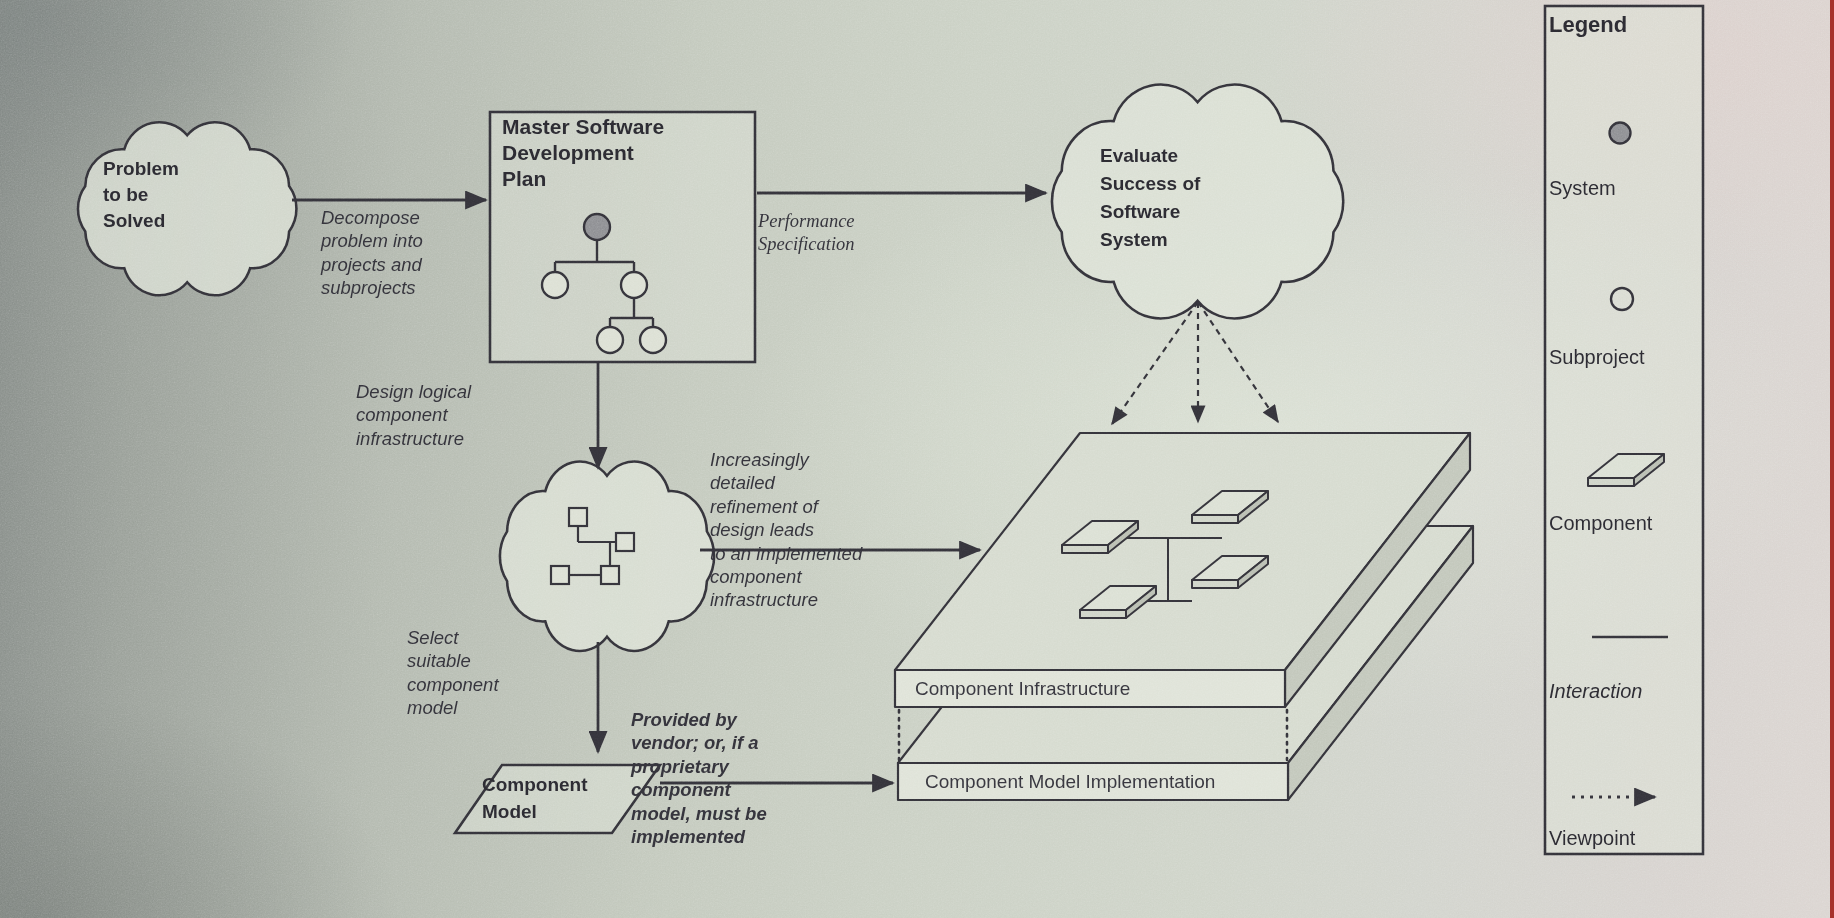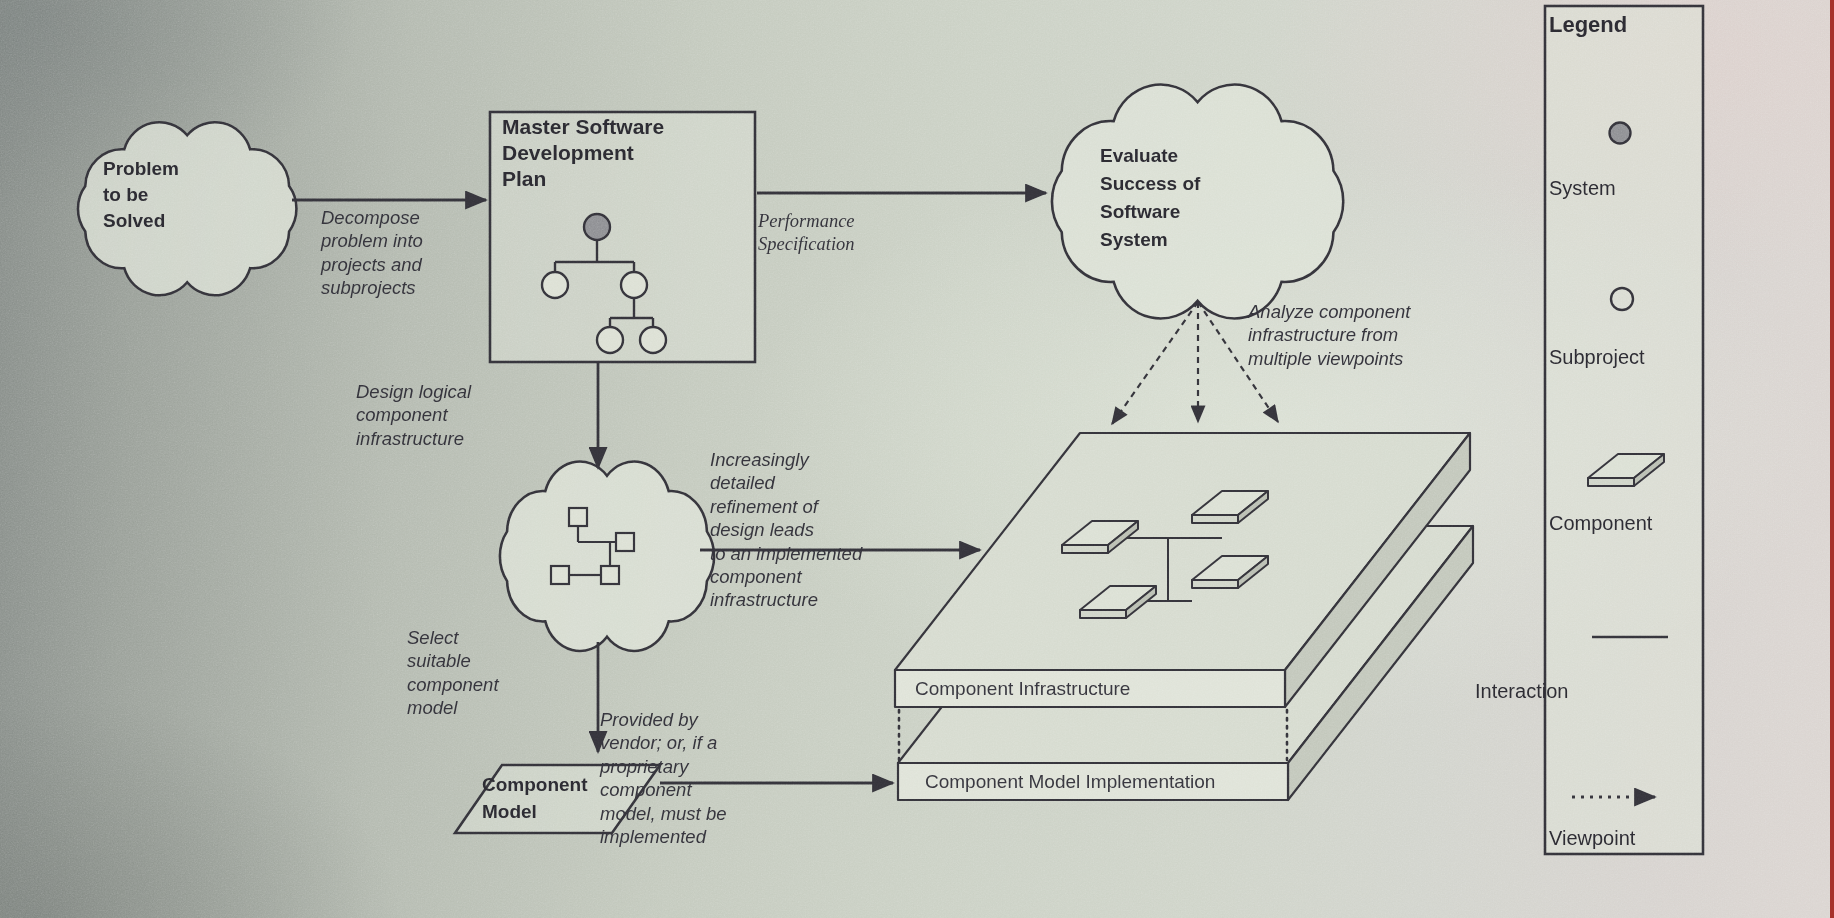--- a/index.html
+++ b/index.html
@@ -155,53 +155,50 @@
   <div class="lbl slab-lbl" style="left:925px;top:771px;">Component Model Implementation</div>
 
   <div class="lbl edge ital ctr" style="left:321px;top:206px;width:150px;">Decompose
 problem into
 projects and
 subprojects</div>
 
   <div class="lbl edge ital" style="left:758px;top:210px;font-family:Liberation Serif, serif;">Performance
 Specification</div>
 
-  <div class="lbl edge ital ctr" style="left:1248px;top:300px;width:180px;">Analyze component
-infrastructure from
-multiple viewpoints</div>
 
   <div class="lbl edge ital ctr" style="left:356px;top:380px;width:180px;">Design logical
 component
 infrastructure</div>
 
   <div class="lbl edge ital ctr" style="left:710px;top:448px;width:180px;">Increasingly
 detailed
 refinement of
 design leads
 to an implemented
 component
 infrastructure</div>
 
   <div class="lbl edge ital ctr" style="left:407px;top:626px;width:130px;">Select
 suitable
 component
 model</div>
 
-  <div class="lbl edge ital ctr" style="left:600px;top:708px;width:170px;">Provided by
+  <div class="lbl edge ital ctr" style="left:631px;top:708px;width:170px;font-weight:bold;">Provided by
 vendor; or, if a
 proprietary
 component
 model, must be
 implemented</div>
 
   <div class="lbl bold ctr" style="left:1549px;top:12px;width:150px;font-size:22px;">Legend</div>
   <div class="lbl legend-lbl ctr" style="left:1549px;top:177px;width:150px;">System</div>
   <div class="lbl legend-lbl ctr" style="left:1549px;top:346px;width:150px;">Subproject</div>
   <div class="lbl legend-lbl ctr" style="left:1549px;top:512px;width:150px;">Component</div>
-  <div class="lbl legend-lbl ctr" style="left:1475px;top:680px;width:150px;">Interaction</div>
+  <div class="lbl legend-lbl ctr" style="left:1549px;top:680px;width:150px;font-style:italic;">Interaction</div>
   <div class="lbl legend-lbl ctr" style="left:1549px;top:827px;width:150px;">Viewpoint</div>
 
   <svg id="grain" width="1834" height="918">
     <filter id="n">
         <feTurbulence type="fractalNoise" baseFrequency="0.75" numOctaves="2" stitchTiles="stitch"></feTurbulence>
       <feColorMatrix type="saturate" values="0"></feColorMatrix>
       </filter>
     <rect width="1834" height="918" filter="url(#n)"></rect>
   </svg>
   <div id="photo-edge"></div>

